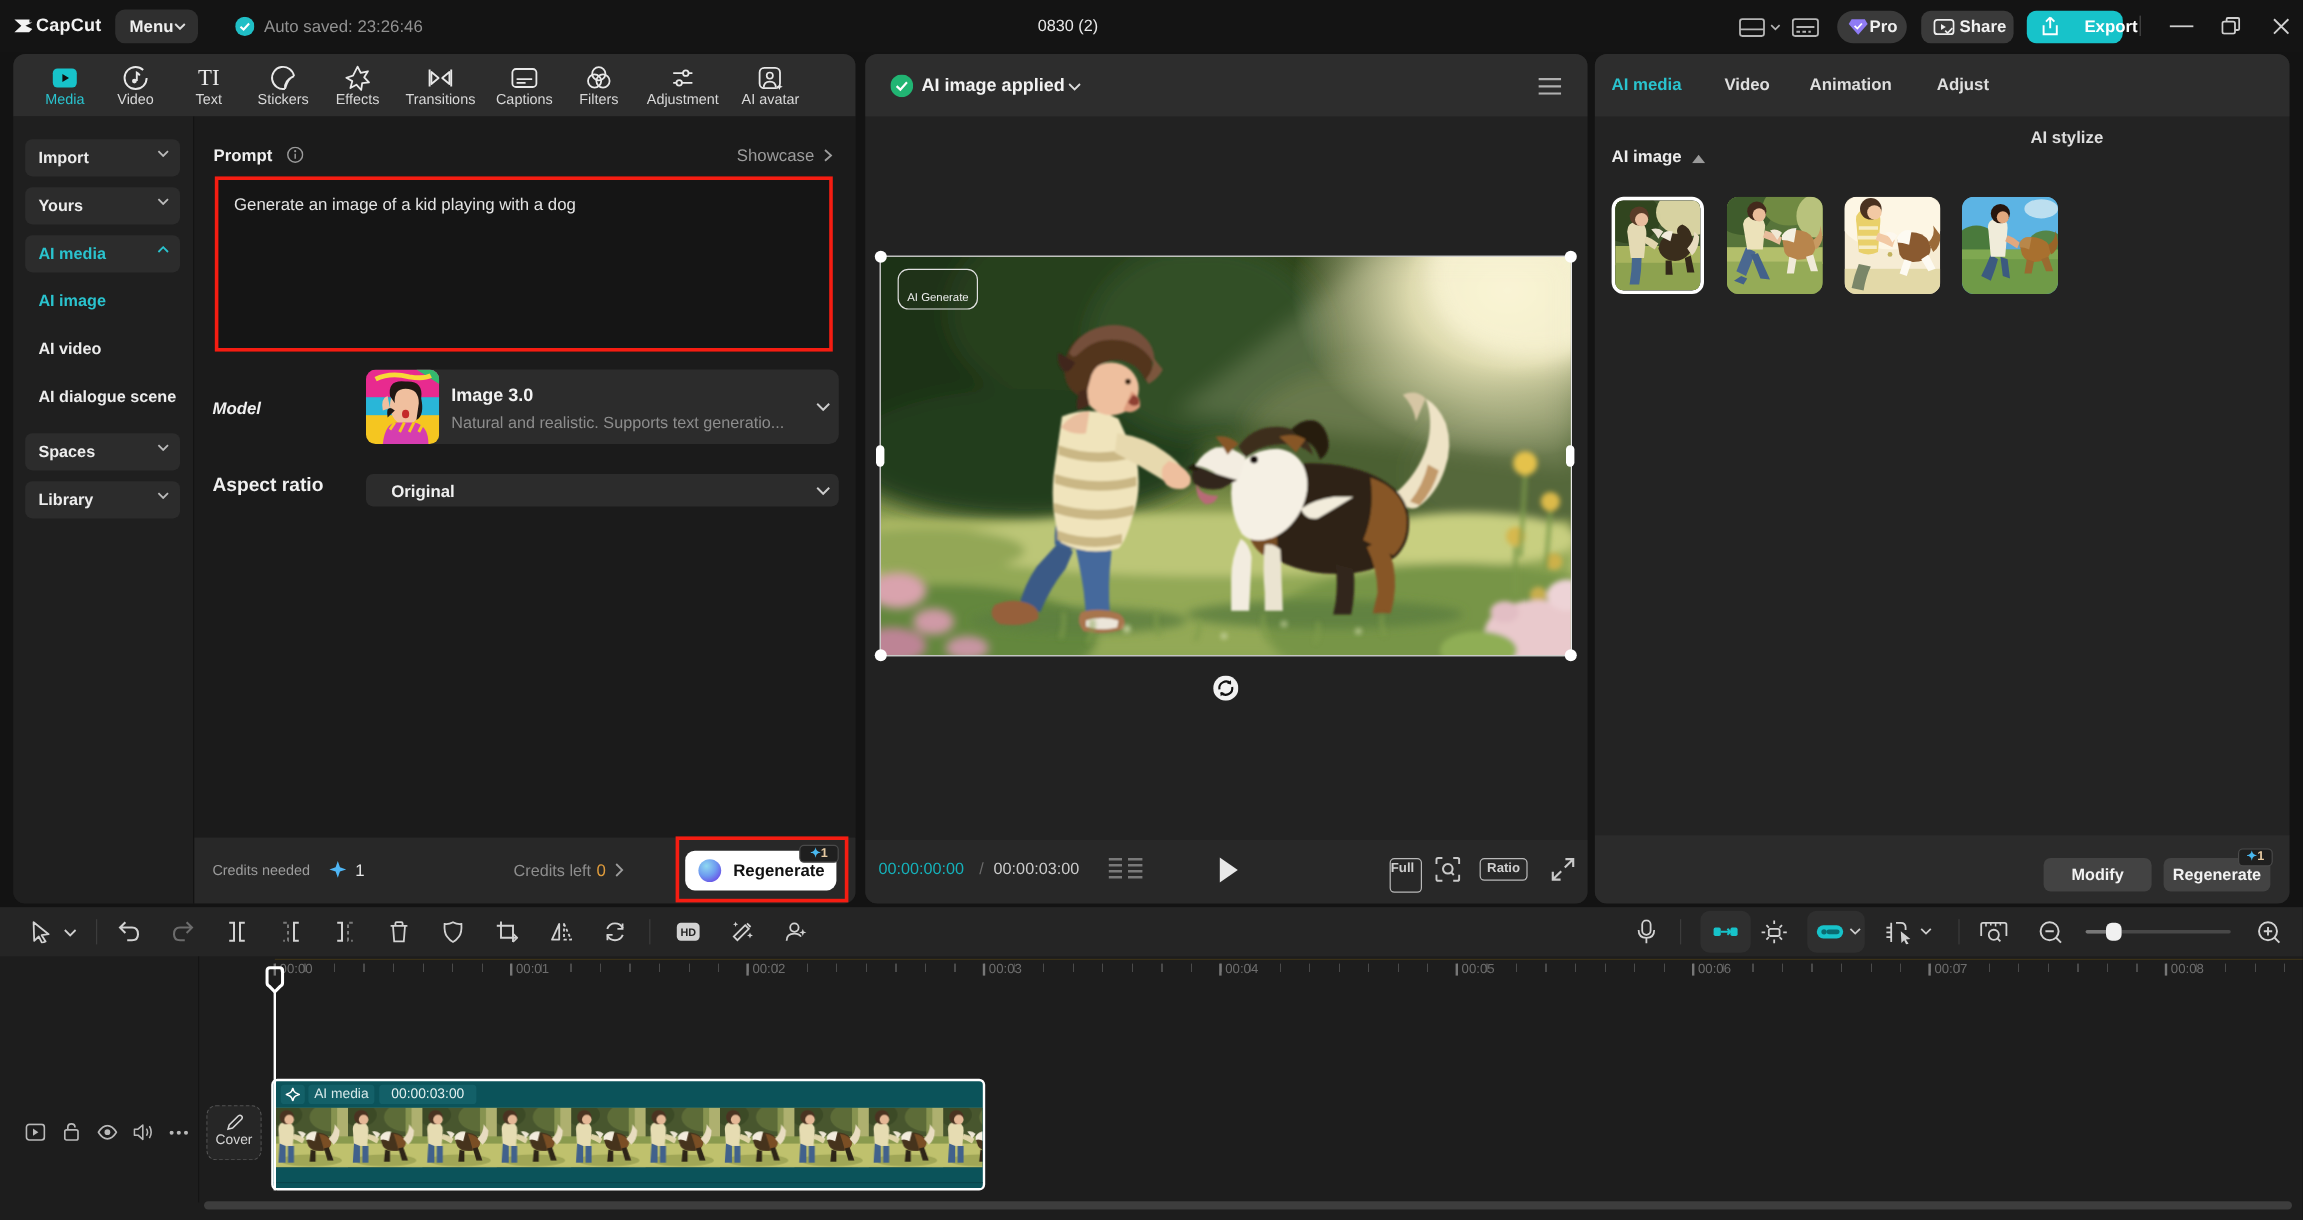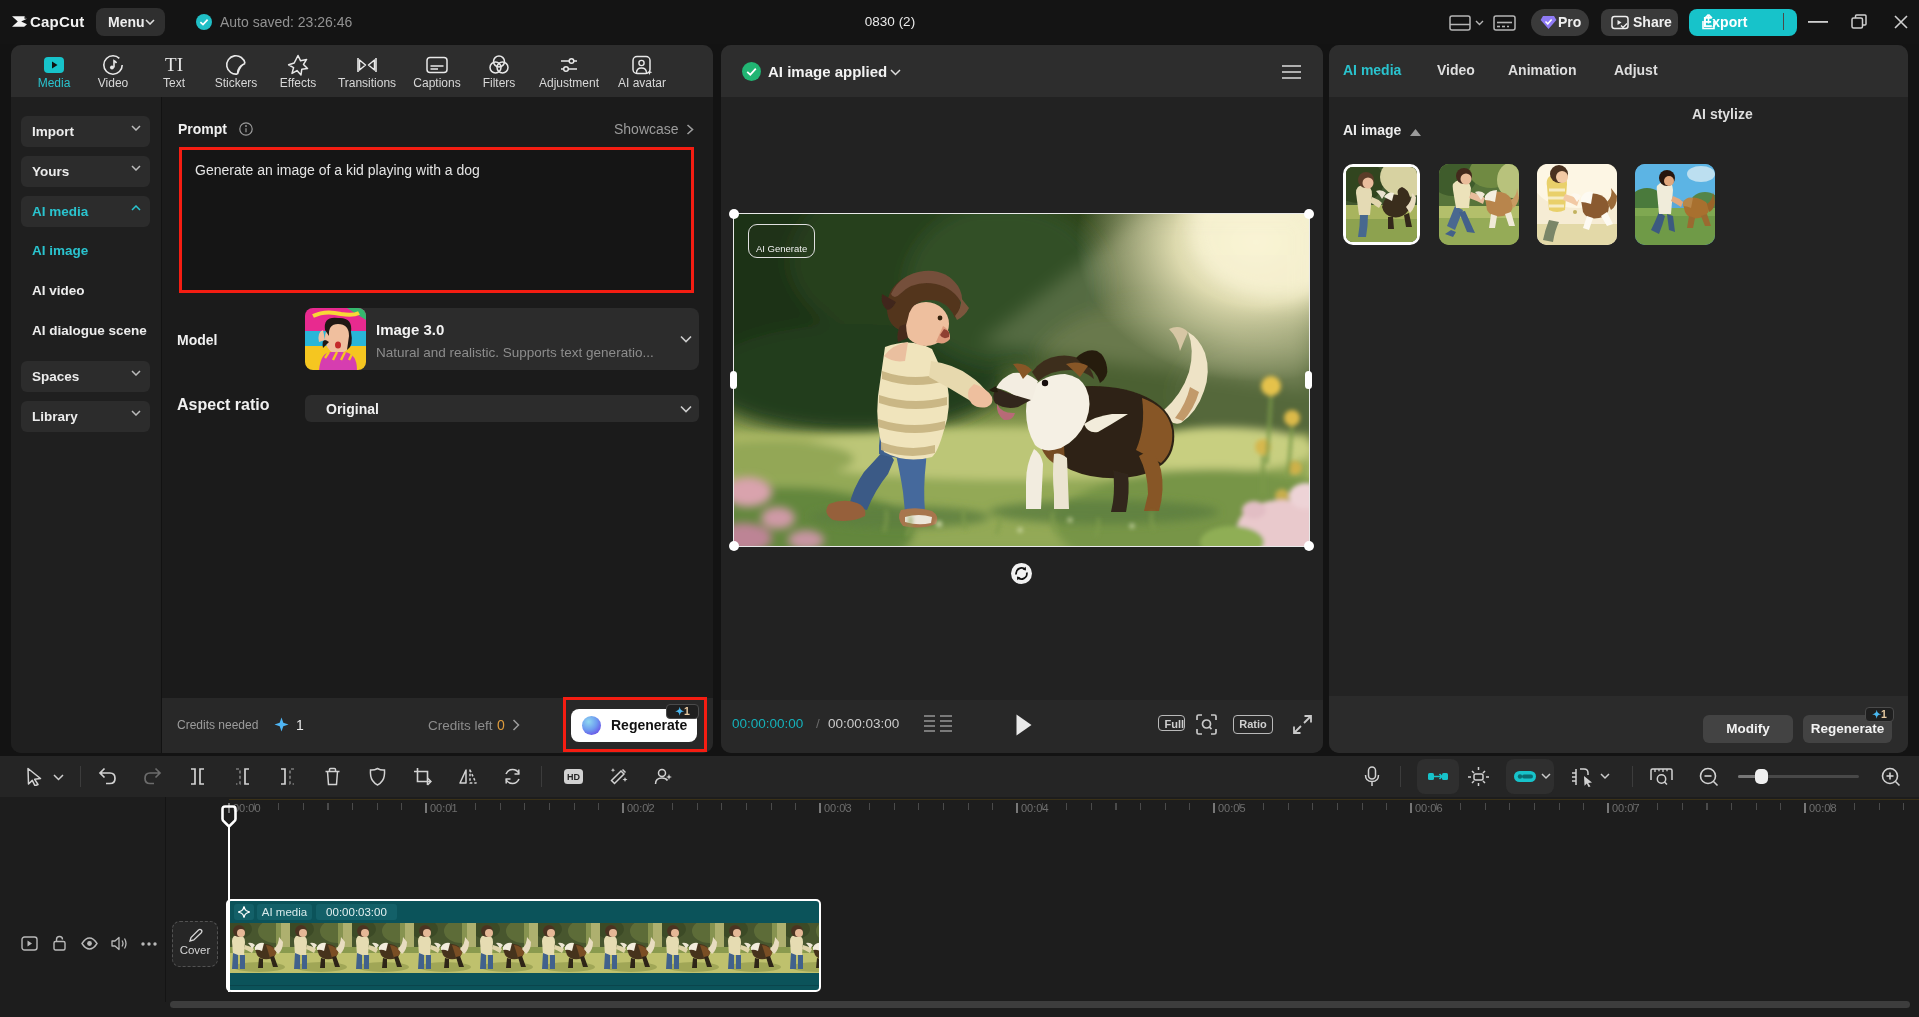--- a/index.html
+++ b/index.html
@@ -74,21 +74,21 @@
     <svg class="abs" style="left:1540px;top:15px" width="17" height="15" viewBox="0 0 17 15">
         <path d="M3 1 H14 L16.4 5 L8.5 14 L0.6 5 Z" fill="#8f7bf5"></path>
         <path d="M5.5 6.5 L7.8 8.8 L11.6 4.6" stroke="#fff" stroke-width="1.5" fill="none"></path>
       </svg>
     <div class="abs pill" style="left:1601px;top:9px;width:77px;padding-left:32px;">Share</div>
     <svg class="abs" style="left:1611px;top:15px" width="18" height="15" viewBox="0 0 18 15">
         <rect x="1" y="1.5" width="16" height="12" rx="2.5" stroke="#eee" stroke-width="1.5" fill="none"></rect>
         <path d="M6.5 5 L10.5 7.5 L6.5 10 Z" fill="#eee"></path>
         <path d="M10 10.5 L12 12.5 L16 8.5" stroke="#eee" stroke-width="1.4" fill="none"></path>
       </svg>
-    <div class="abs pill" style="left:1689px;top:9px;width:108px;background:#17c3ca;color:#fff;padding-left:14px;">Export</div>
+    <div class="abs pill" style="left:1689px;top:9px;width:80px;background:#17c3ca;color:#fff;padding-left:48px;">Export</div>
     <svg class="abs" style="left:1700px;top:13px" width="17" height="18" viewBox="0 0 17 18">
         <path d="M3 8 V15.5 H14 V8" stroke="#fff" stroke-width="1.6" fill="none"></path>
         <path d="M8.5 1.5 V10.5 M8.5 1.5 L5 5 M8.5 1.5 L12 5" stroke="#fff" stroke-width="1.6" fill="none"></path>
       </svg>
     <div class="abs" style="left:1783px;top:13px;width:1px;height:17px;background:#4a4a4a;"></div>
     <svg class="abs" style="left:1808px;top:21px" width="20" height="2" viewBox="0 0 20 2">
         <rect width="20" height="1.8" fill="#cfcfcf"></rect>
       </svg>
     <svg class="abs" style="left:1851px;top:14px" width="16" height="15" viewBox="0 0 16 15">
         <rect x="1" y="4" width="10.5" height="10" rx="1.5" stroke="#cfcfcf" stroke-width="1.5" fill="none"></rect>
@@ -210,21 +210,21 @@
           <line x1="7" y1="6.2" x2="7" y2="10.2" stroke="#9a9a9a" stroke-width="1.2"></line>
           <circle cx="7" cy="4" r=".9" fill="#9a9a9a"></circle>
         </svg>
       <div class="abs" style="left:603px;top:76px;color:#9c9c9c;font-size:14px;">Showcase</div>
       <svg class="abs" style="left:675px;top:79px" width="8" height="11" viewBox="0 0 8 11">
           <path d="M1.5 1 L6.5 5.5 L1.5 10" stroke="#9c9c9c" stroke-width="1.6" fill="none"></path>
         </svg>
       <div class="abs" style="left:168px;top:102px;width:515px;height:146px;background:#151515;border:3px solid #f51d12;">
         <div class="abs" style="left:13px;top:12px;color:#e4e4e4;font-size:14px;">Generate an image of a kid playing with a dog</div>
       </div>
-      <div class="abs" style="left:166px;top:287px;color:#f0f0f0;font-size:14px;font-weight:700;">Model</div>
+      <div class="abs" style="left:166px;top:287px;color:#f0f0f0;font-size:14px;font-weight:700;font-style:italic;">Model</div>
       <div class="abs" style="left:294px;top:263px;width:394px;height:62px;background:#2c2c2c;border-radius:8px;"></div>
       <svg class="abs" style="left:294px;top:263px" width="61" height="62" viewBox="0 0 61 62">
           <defs>
             <clipPath id="mtc">
               <rect width="61" height="62" rx="8"></rect>
             </clipPath>
           </defs>
           <g clip-path="url(#mtc)">
             <rect width="61" height="25" fill="#e82a8f"></rect>
             <rect y="23" width="61" height="17" fill="#29b6d8"></rect>
@@ -447,21 +447,21 @@
             <line x1="1" y1="17" x2="12" y2="17"></line>
             <line x1="17" y1="2" x2="29" y2="2"></line>
             <line x1="17" y1="7" x2="29" y2="7"></line>
             <line x1="17" y1="12" x2="29" y2="12"></line>
             <line x1="17" y1="17" x2="29" y2="17"></line>
           </g>
       </svg>
       <svg class="abs" style="left:294px;top:13px" width="18" height="24" viewBox="0 0 18 24">
           <path d="M1.5 1.5 L16.5 12 L1.5 22.5 Z" fill="#e9e9e9"></path>
         </svg>
-      <div class="abs chipT" style="left:437px;top:15px;width:27px;height:16px;font-size:11px;line-height:17px;text-align:right;">Full</div>
+      <div class="abs chipT" style="left:437px;top:15px;width:27px;height:29px;font-size:11px;line-height:17px;text-align:left;">Full</div>
       <svg class="abs" style="left:475px;top:14px" width="21" height="21" viewBox="0 0 21 21">
         <path d="M1 6 V2.5 Q1 1 2.5 1 H6 M15 1 H18.5 Q20 1 20 2.5 V6 M20 15 V18.5 Q20 20 18.5 20 H15 M6 20 H2.5 Q1 20 1 18.5 V15" stroke="#c9c9c9" stroke-width="1.7" fill="none"></path>
         <circle cx="10.5" cy="10" r="4" stroke="#c9c9c9" stroke-width="1.7" fill="none"></circle>
           <line x1="13.4" y1="13" x2="15.5" y2="15.2" stroke="#c9c9c9" stroke-width="1.7"></line>
       </svg>
       <div class="abs chipT" style="left:512px;top:15px;width:40px;height:19px;font-size:11px;line-height:17px;text-align:center;">Ratio</div>
       <svg class="abs" style="left:571px;top:14px" width="21" height="21" viewBox="0 0 21 21">
           <path d="M12.5 2 H19 V8.5 M19 2 L12 9 M8.5 19 H2 V12.5 M2 19 L9 12" stroke="#c9c9c9" stroke-width="1.8" fill="none"></path>
         </svg>
     </div>

